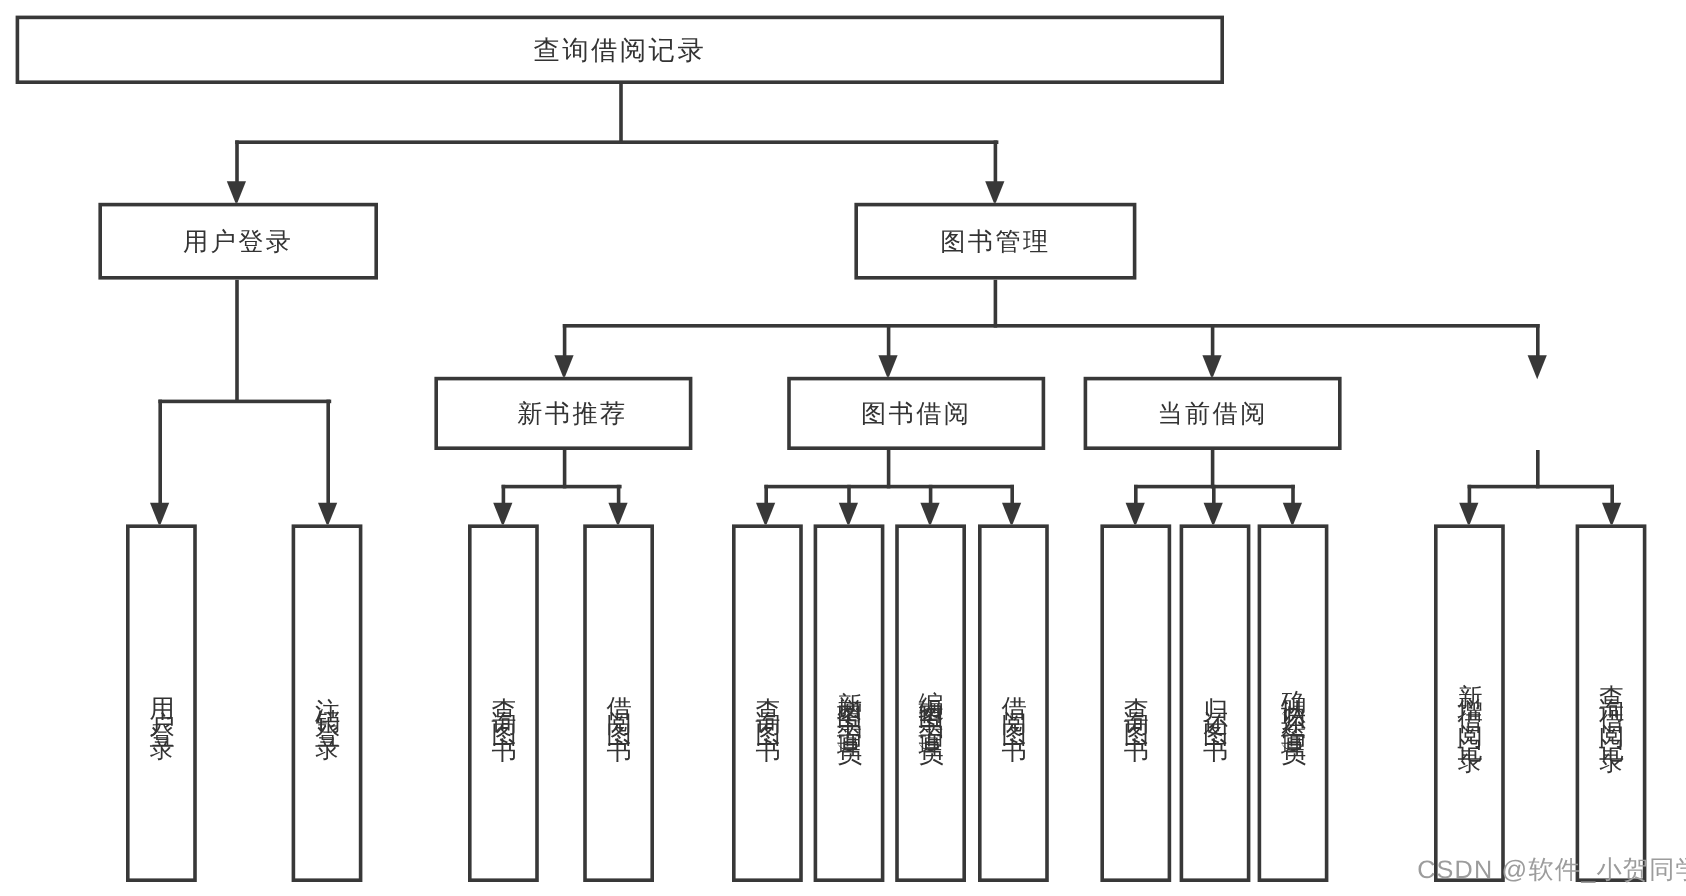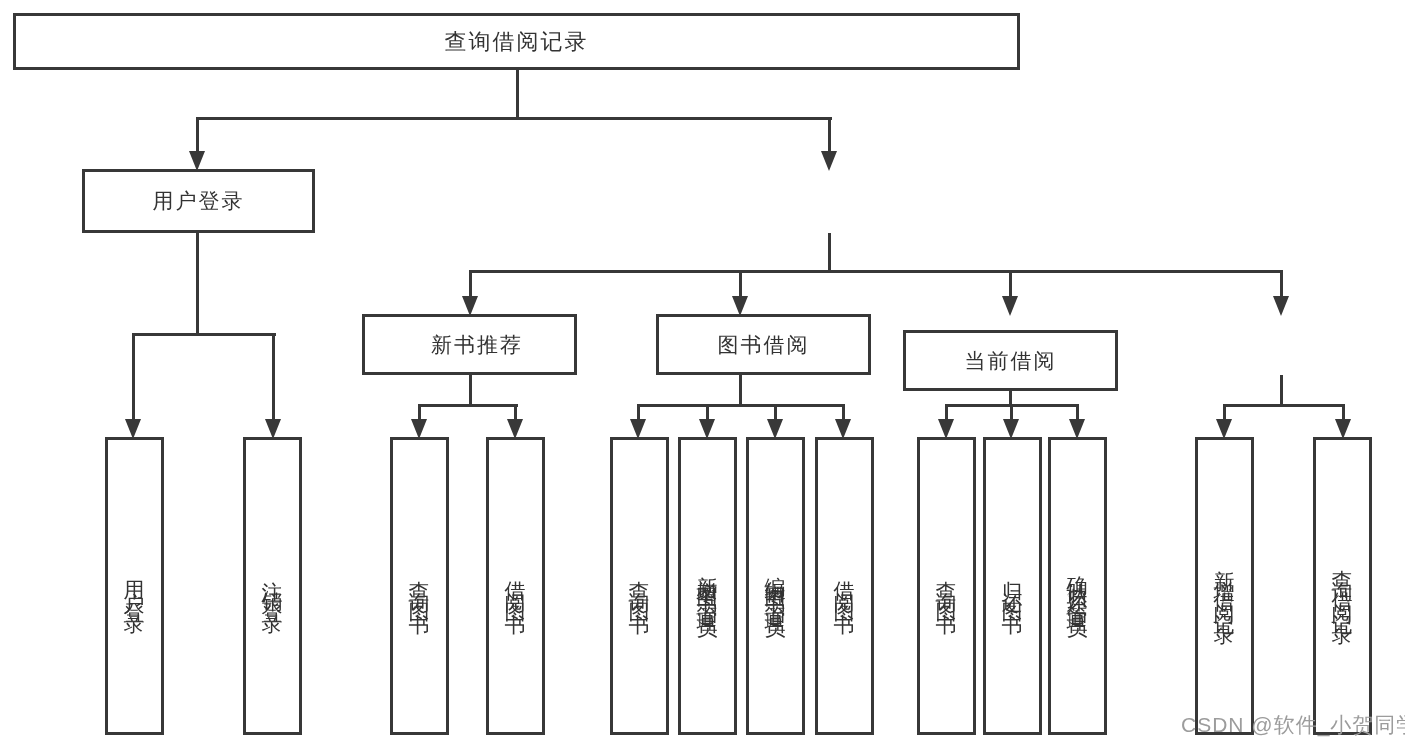--- a/index.html
+++ b/index.html
@@ -53,21 +53,21 @@
     z-index: 5;
     white-space: nowrap;
   }
   
   .n-root  { left: 13px;   top: 13px;  width: 1007px; height: 57px; }
   .n-l2a   { left: 82px;   top: 169px; width: 233px;  height: 64px; }
   .n-l2b   { left: 712px;  top: 169px; width: 235px;  height: 64px; }
   .l3      { top: 314px; height: 61px; width: 215px; }
   .n-l3a   { left: 362px; padding-left: 15px; }
   .n-l3b   { left: 656px; }
-  .n-l3c   { left: 903px; margin-top: 16px; }
+  .n-l3c   { left: 903px; }
   .n-l3d   { left: 1172px; }
   .leaf    { top: 437px; height: 298px; width: 59px; }
   .lf1  { left: 105px; }
   .lf2  { left: 243px; }
   .lf3  { left: 390px; }
   .lf4  { left: 486px; }
   .lf5  { left: 610px; }
   .lf6  { left: 678px; }
   .lf7  { left: 746px; }
   .lf8  { left: 815px; }
@@ -141,20 +141,23 @@
   <div class="arr" style="left:1216px;top:419px"></div>
   <div class="arr" style="left:1335px;top:419px"></div>
 
   <div class="box n-root">
     <span class="hlabel root-label">查询借阅记录</span>
   </div>
 
   <div class="box n-l2a">
     <span class="hlabel">用户登录</span>
   </div>
+  <div class="box n-l2b">
+    <span class="hlabel">图书管理</span>
+  </div>
 
   <div class="box l3 n-l3a">
     <span class="hlabel">新书推荐</span>
   </div>
   <div class="box l3 n-l3b">
     <span class="hlabel">图书借阅</span>
   </div>
   <div class="box l3 n-l3c">
     <span class="hlabel">当前借阅</span>
   </div>

